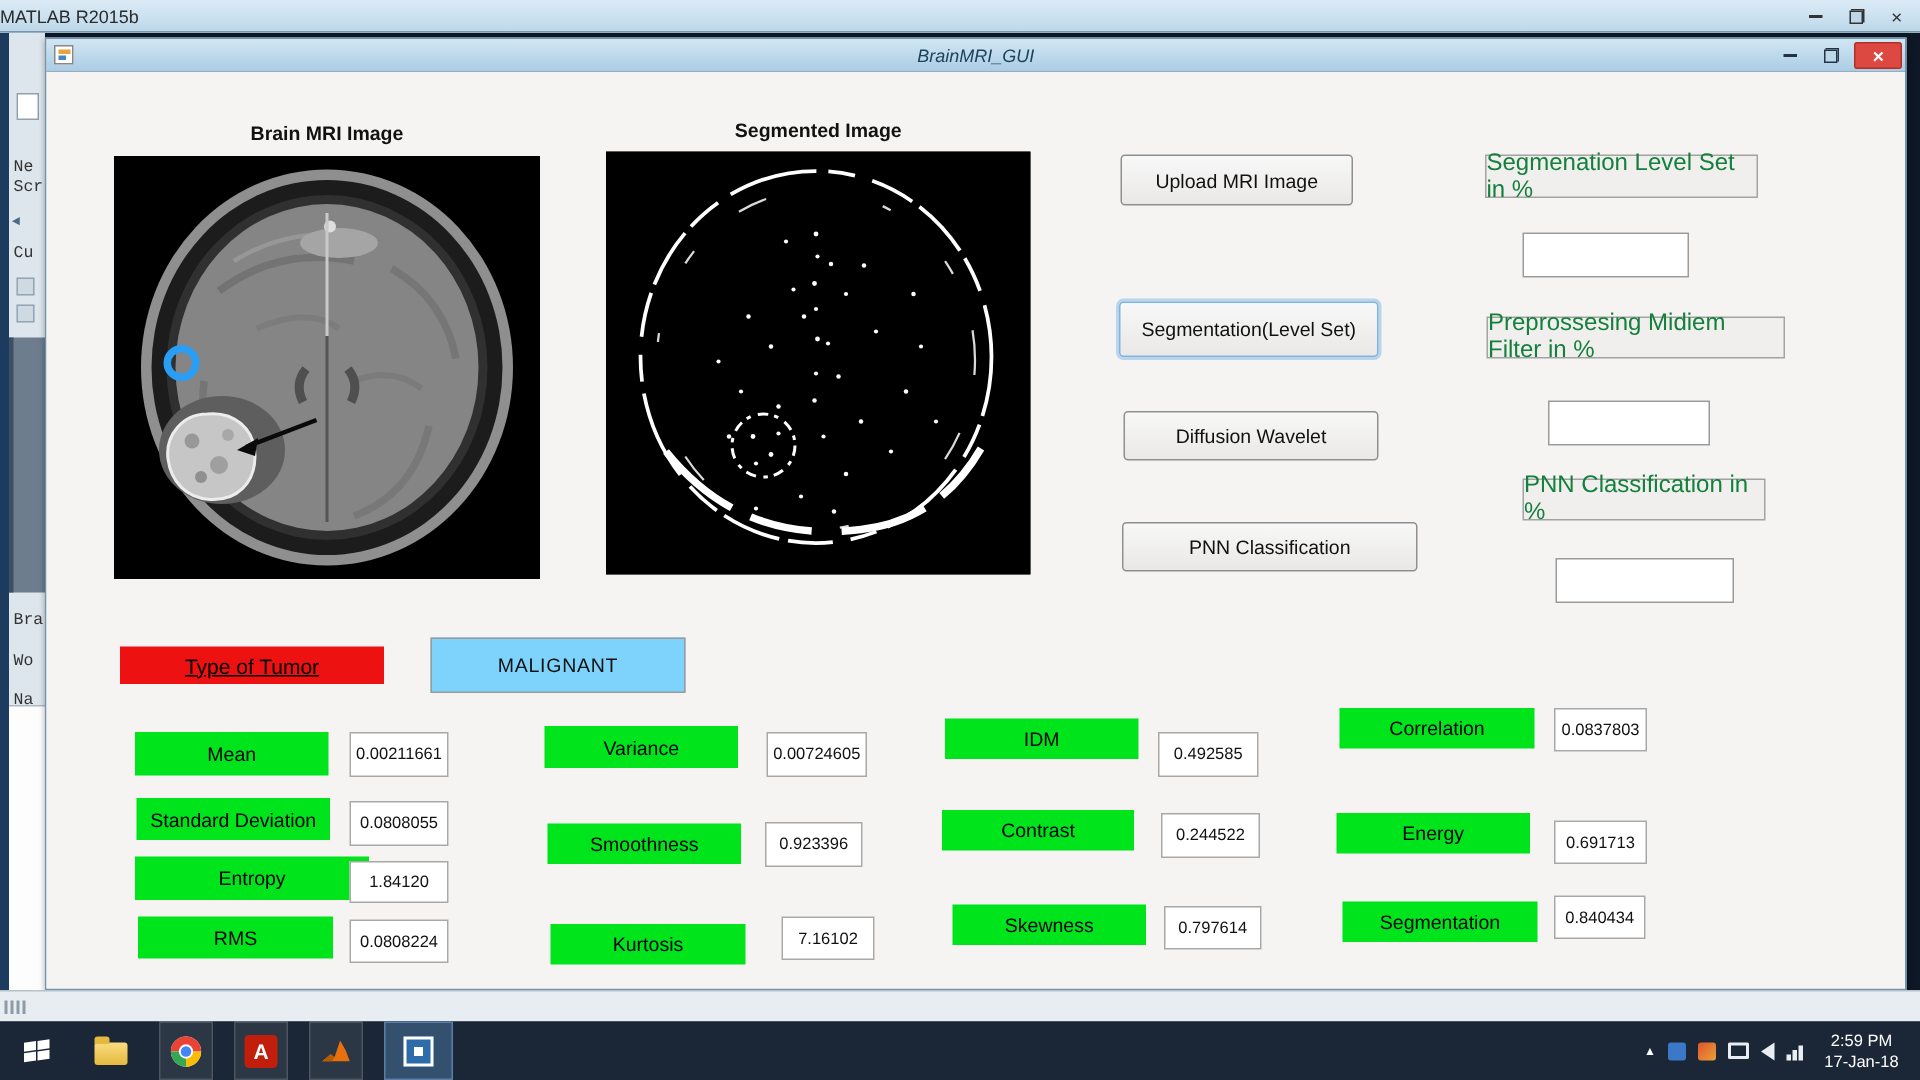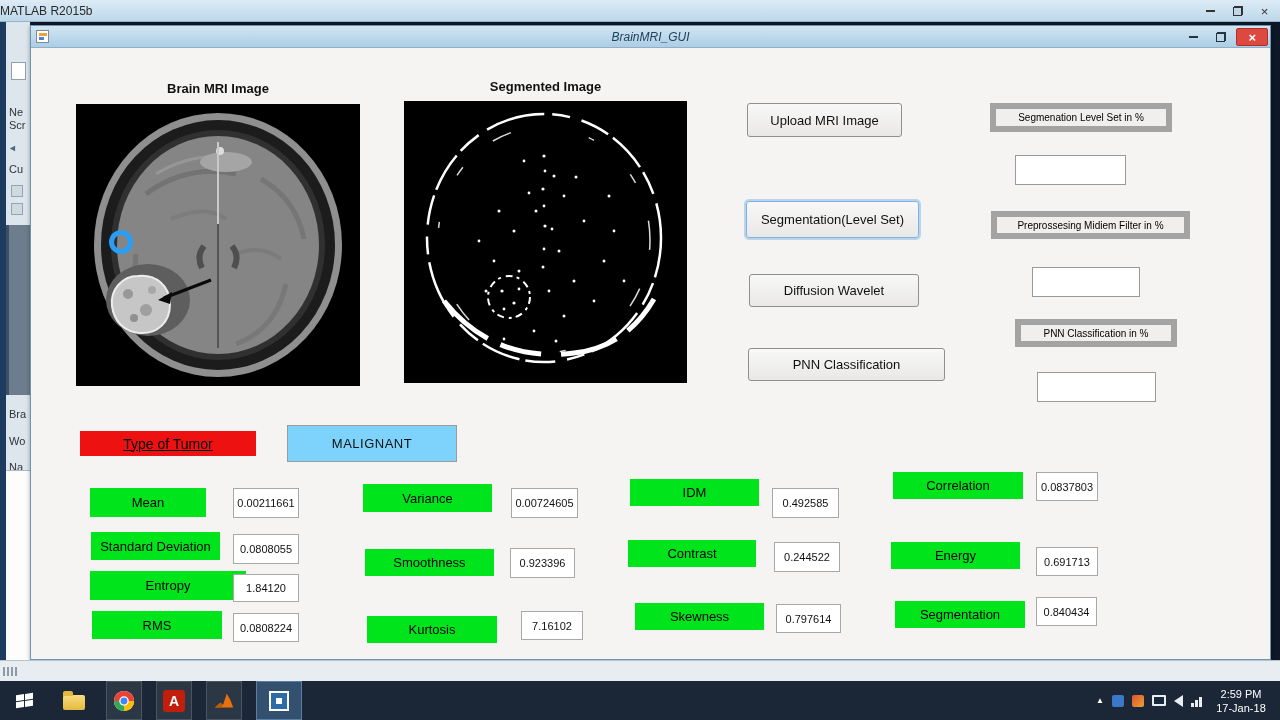--- a/index.html
+++ b/index.html
@@ -16,21 +16,21 @@
   .win-controls { position:absolute; right:2px; top:0; height:22px; display:flex; align-items:center; }
   .win-controls .ctl { width:27px; height:20px; display:flex; align-items:center; justify-content:center;
     color:#333; font-size:13px; }
   .glyph-min { width:9px; height:2px; background:currentColor; display:block; }
   .glyph-restore { position:relative; width:10px; height:10px; display:block; }
   .glyph-restore::before { content:""; position:absolute; right:0; top:0; width:7px; height:7px; border:1px solid currentColor; }
   .glyph-restore::after  { content:""; position:absolute; left:0; bottom:0; width:7px; height:7px; border:1px solid currentColor; background:var(--titlebar-blue,#bdd8ea); }
 
   
   .left-edge { position:absolute; left:0; top:22px; width:6px; height:638px; background:#1d3a5f; }
-  .ide-strip { position:absolute; left:6px; top:22px; width:24px; height:638px; background:#dde5ed; overflow:hidden; }
+  .ide-strip { position:absolute; left:6px; top:22px; width:24px; height:638px; background:#dde5ed; overflow:hidden;font-family:Liberation Mono, monospace; }
   .ide-icon-page { position:absolute; left:5px; top:40px; width:15px; height:18px; background:#fff; border:1px solid #8fa0b0; }
   .ide-frag { position:absolute; left:3px; font-size:11px; color:#333; white-space:nowrap; }
   .ide-arrow { position:absolute; left:2px; top:121px; font-size:9px; color:#4a6a88; }
   .ide-mini-icon { position:absolute; left:5px; width:12px; height:12px; background:#cfd9e2; border:1px solid #93a5b5; }
   .ide-slab { position:absolute; left:0; top:203px; width:24px; height:170px; background:#6d7d8e; border-left:3px solid #3c4f63; }
   .ide-workspace { position:absolute; left:0; top:448px; width:24px; height:190px; background:#fdfdfd; border-top:1px solid #aebbc6; }
 
   
   .gui-window { position:absolute; left:30px; top:25px; width:1241px; height:635px;
     background:#f5f4f2; border:1px solid #6f94ad; box-shadow:0 1px 4px rgba(0,0,0,.35); }
@@ -53,21 +53,21 @@
   .panel-title { position:absolute; text-align:center; font-weight:bold; font-size:13px; color:#111; }
   .img-box { position:absolute; background:#000; }
   .img-box svg { display:block; width:100%; height:100%; }
 
   .btn { position:absolute; display:flex; align-items:center; justify-content:center;
     background:linear-gradient(#f8f8f8,#e9e8e6); border:1px solid #8f8f8f; border-radius:3px;
     font-family:inherit; font-size:13px; color:#111; cursor:default; }
   .btn.focused { border:1px solid var(--focus-blue,#7fb2e0); box-shadow:0 0 0 2px #b9d5ec; }
 
   .metric-label { position:absolute; display:flex; align-items:center; justify-content:center;
-    background:#f0efed; border:6px solid #a3a3a3; font-size:10px; color:#000000; }
+    background:#f0efed; border:1px solid #a3a3a3; font-size:16px; color:#15803d; }
   .metric-field { position:absolute; background:#fff; border:1px solid #9a9a9a; font-family:inherit; font-size:12px; padding:0 4px; }
 
   .tumor-label { position:absolute; display:flex; align-items:center; justify-content:center;
     background:var(--red,#ee1111); color:#000; font-size:14px; text-decoration:underline; }
   .tumor-result { position:absolute; display:flex; align-items:center; justify-content:center;
     background:#7dd3fc; border:1px solid #9a9a9a; font-size:13px; letter-spacing:.5px; color:#111; }
 
   .green-label { position:absolute; display:flex; align-items:center; justify-content:center;
     background:var(--green,#00e41c); color:#000; font-size:13px; }
   .value-box { position:absolute; display:flex; align-items:center; justify-content:center;
@@ -253,21 +253,21 @@
       <div class="metric-label" style="left:959px;top:55px;width:182px;height:29px">Segmenation Level Set in %</div>
       <input class="metric-field" style="left: 984px; top: 107px; width: 111px; height: 30px;" value="">
       <div class="metric-label" style="left:960px;top:163px;width:199px;height:28px">Preprossesing Midiem Filter in %</div>
       <input class="metric-field" style="left: 1001px; top: 219px; width: 108px; height: 30px;" value="">
       <div class="metric-label" style="left:984px;top:271px;width:162px;height:28px">PNN Classification in %</div>
       <input class="metric-field" style="left: 1006px; top: 324px; width: 119px; height: 30px;" value="">
 
       <div class="tumor-label" style="left:49px;top:383px;width:176px;height:25px">Type of Tumor</div>
       <div class="tumor-result" style="left:256px;top:377px;width:170px;height:37px">MALIGNANT</div>
 
-      <div class="green-label" style="left:59px;top:440px;width:116px;height:29px">Mean</div>
+      <div class="green-label" style="left:59px;top:440px;width:129px;height:29px">Mean</div>
       <div class="value-box" style="left:202px;top:440px;width:66px;height:30px">0.00211661</div>
       <div class="green-label" style="left:60px;top:484px;width:129px;height:28px">Standard Deviation</div>
       <div class="value-box" style="left:202px;top:486px;width:66px;height:30px">0.0808055</div>
       <div class="green-label" style="left:59px;top:523px;width:156px;height:29px">Entropy</div>
       <div class="value-box" style="left:202px;top:526px;width:66px;height:28px">1.84120</div>
       <div class="green-label" style="left:61px;top:563px;width:130px;height:28px">RMS</div>
       <div class="value-box" style="left:202px;top:565px;width:66px;height:29px">0.0808224</div>
 
       <div class="green-label" style="left:332px;top:436px;width:129px;height:28px">Variance</div>
       <div class="value-box" style="left:480px;top:440px;width:67px;height:30px">0.00724605</div>

